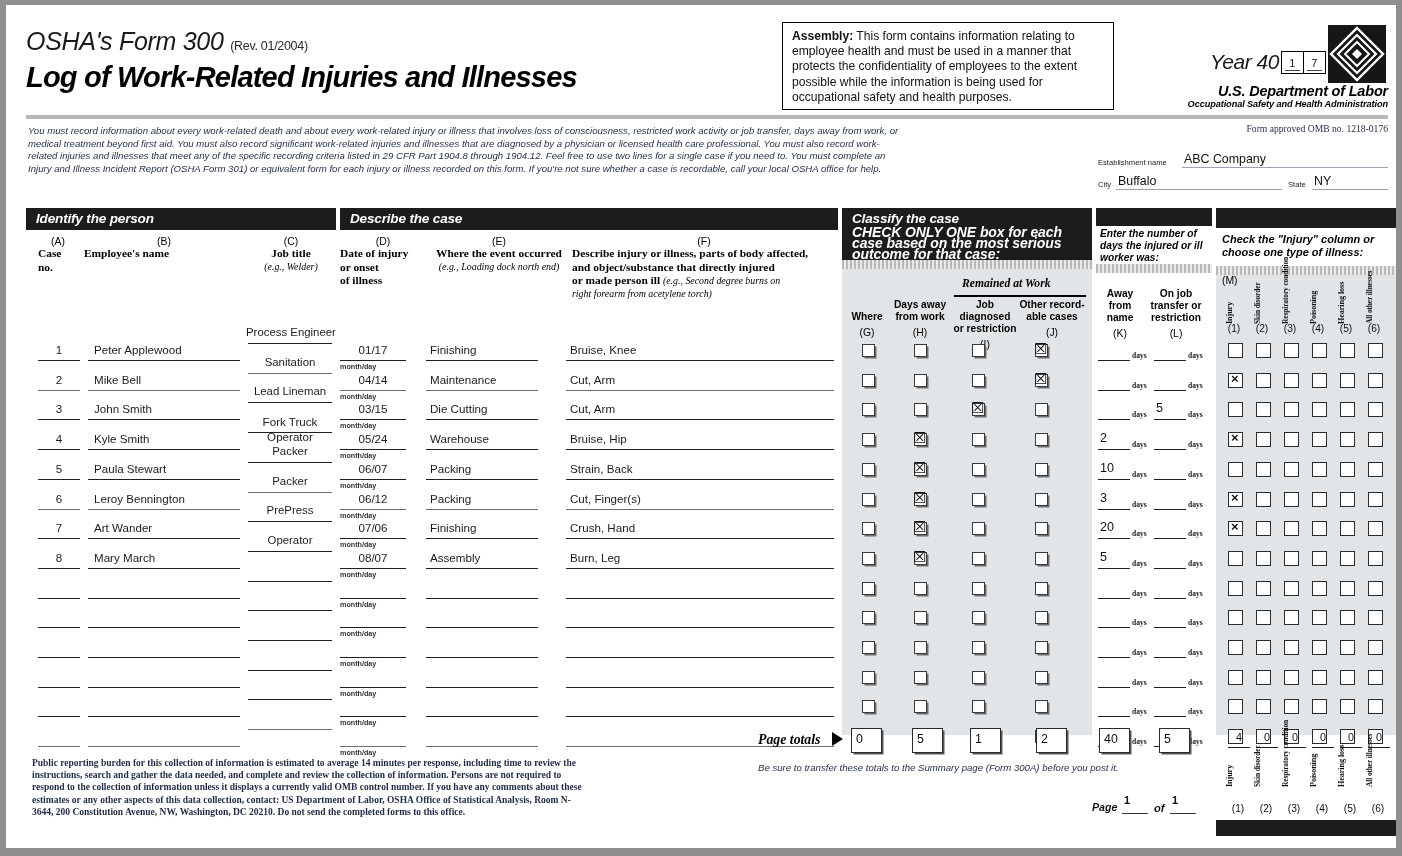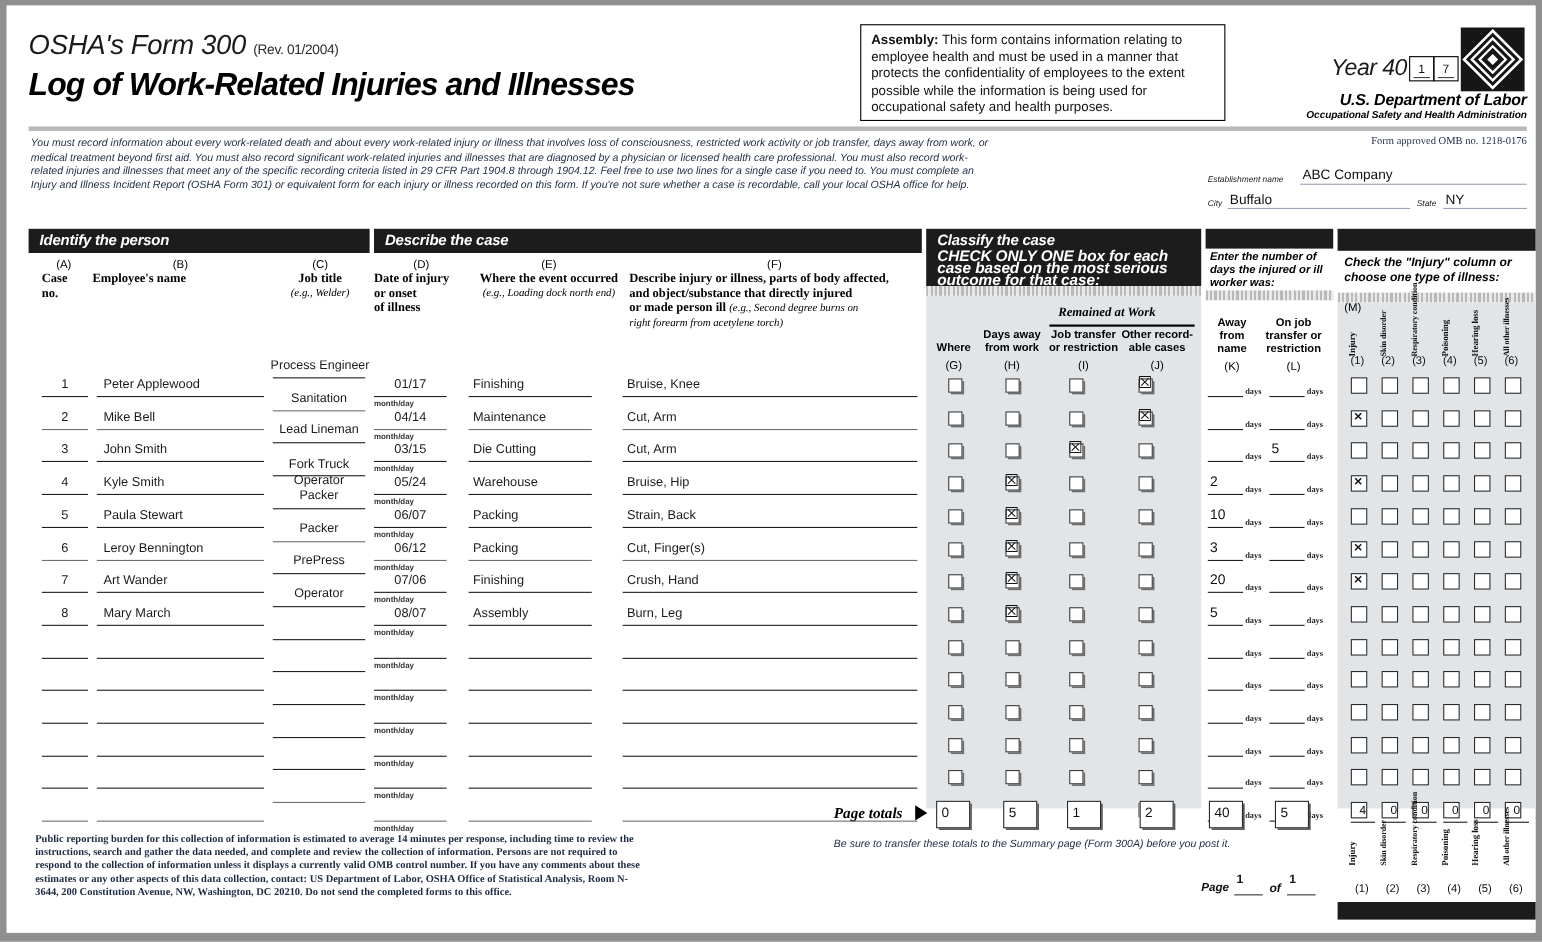--- a/index.html
+++ b/index.html
@@ -93,21 +93,21 @@
   .omb {
     position: absolute; left: 1150px; top: 118px; width: 232px;
     text-align: right; font-family: "Liberation Serif", serif;
     font-size: 9.6px; color: #1e2b44;
   }
 
   
   .estab { position: absolute; left: 1092px; top: 143px; width: 290px; }
   .ln { position: relative; height: 22px; }
   .ln .lab {
-    position: absolute; bottom: 3px; font-size: 7.6px; font-style: italic;
+    position: absolute; bottom: 3px; font-size: 7.6px; 
     color: #222;
     text-align: right;
   }
   .ln .val {
     position: absolute; bottom: 4px; font-size: 12.4px; color: #111; margin-top: 12px;
   }
   .ln .rule {
     position: absolute; bottom: 2px; border-bottom: 1px solid #9aa3b5; height: 0;
   }
 
@@ -341,21 +341,21 @@
   <div class="colhdr sans" style="left:841px; top:306px; width:40px; text-align:center;">
     <div>Where</div>
     <div class="cid" style="margin-top:4px">(G)</div>
   </div>
   <div class="colhdr sans" style="left:884px; top:294px; width:60px; text-align:center;">
     <div>Days away</div>
     <div>from work</div>
     <div class="cid" style="margin-top:4px">(H)</div>
   </div>
   <div class="colhdr sans" style="left:944px; top:294px; width:70px; text-align:center;">
-    <div>Job transfer</div>
+    <div>Job diagnosed</div>
     <div>or restriction</div>
     <div class="cid" style="margin-top:4px">(I)</div>
   </div>
   <div class="colhdr sans" style="left:1012px; top:294px; width:68px; text-align:center;">
     <div>Other record-</div>
     <div>able cases</div>
     <div class="cid" style="margin-top:4px">(J)</div>
   </div>
   <div class="colhdr sans" style="left:1091px; top:283px; width:46px; text-align:center;">
     <div>Away</div>

